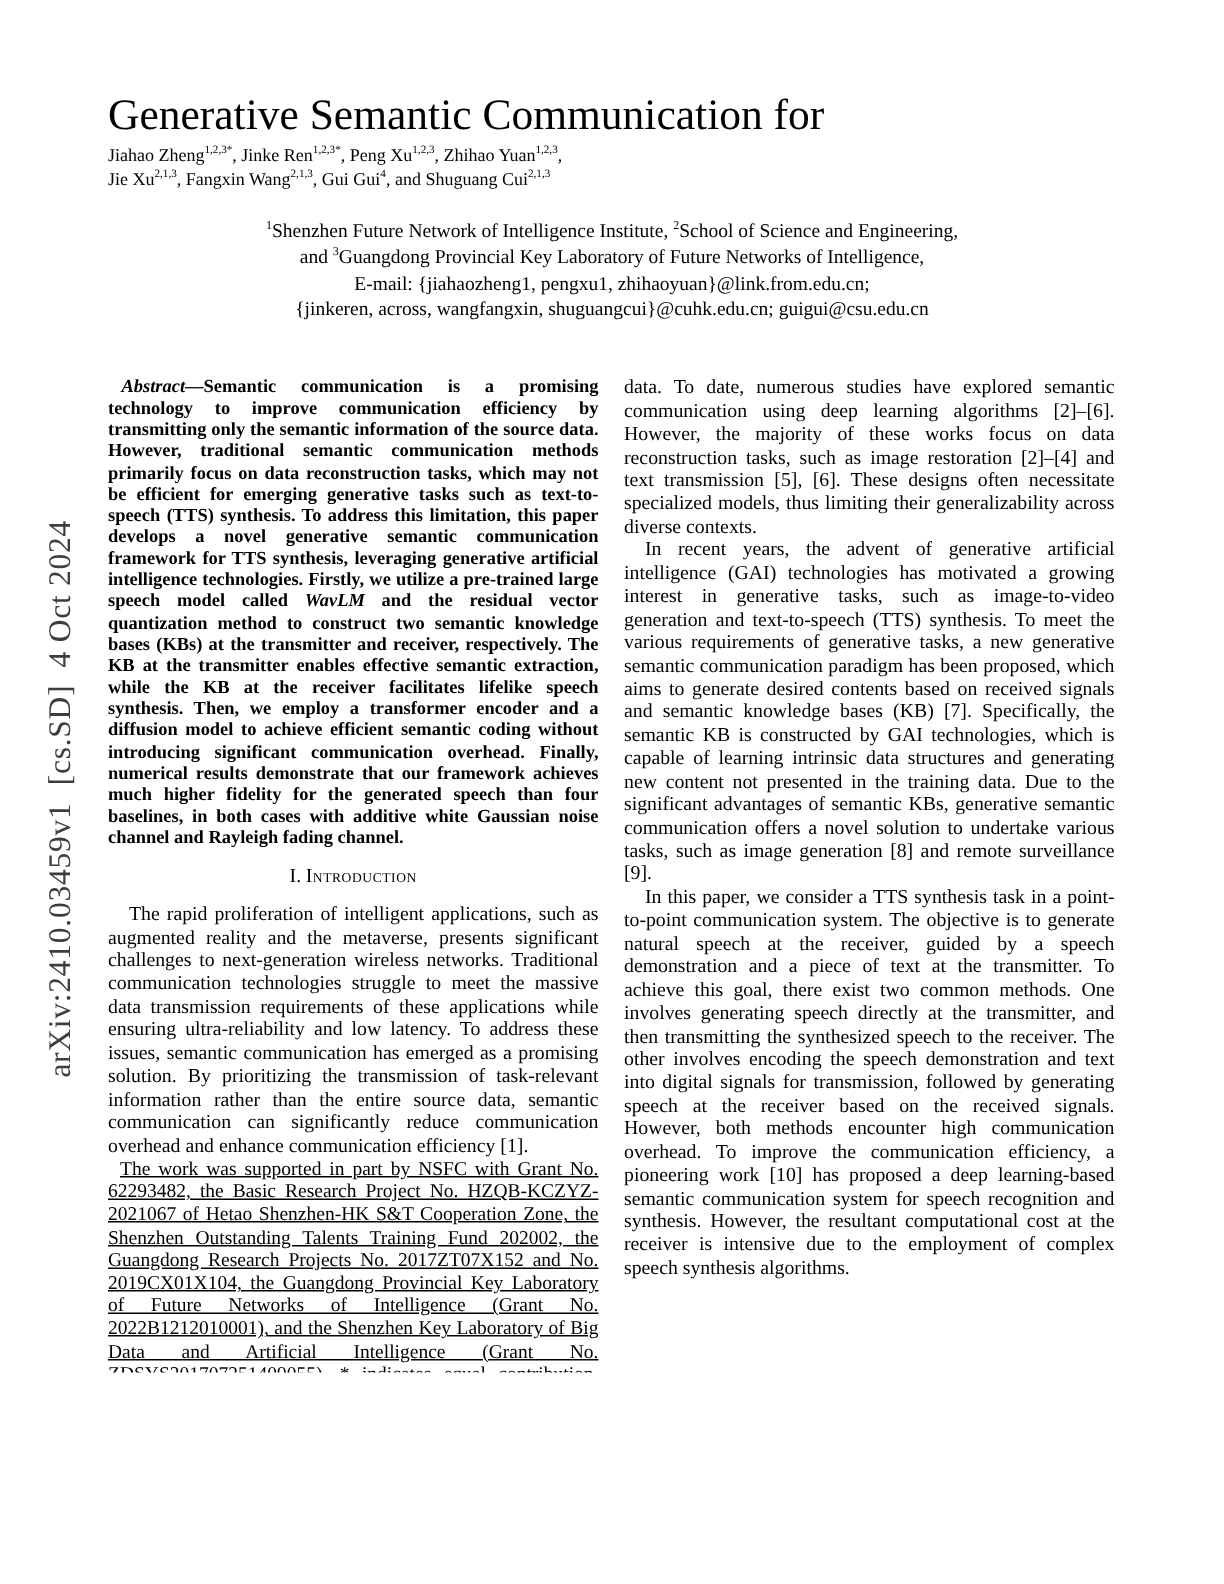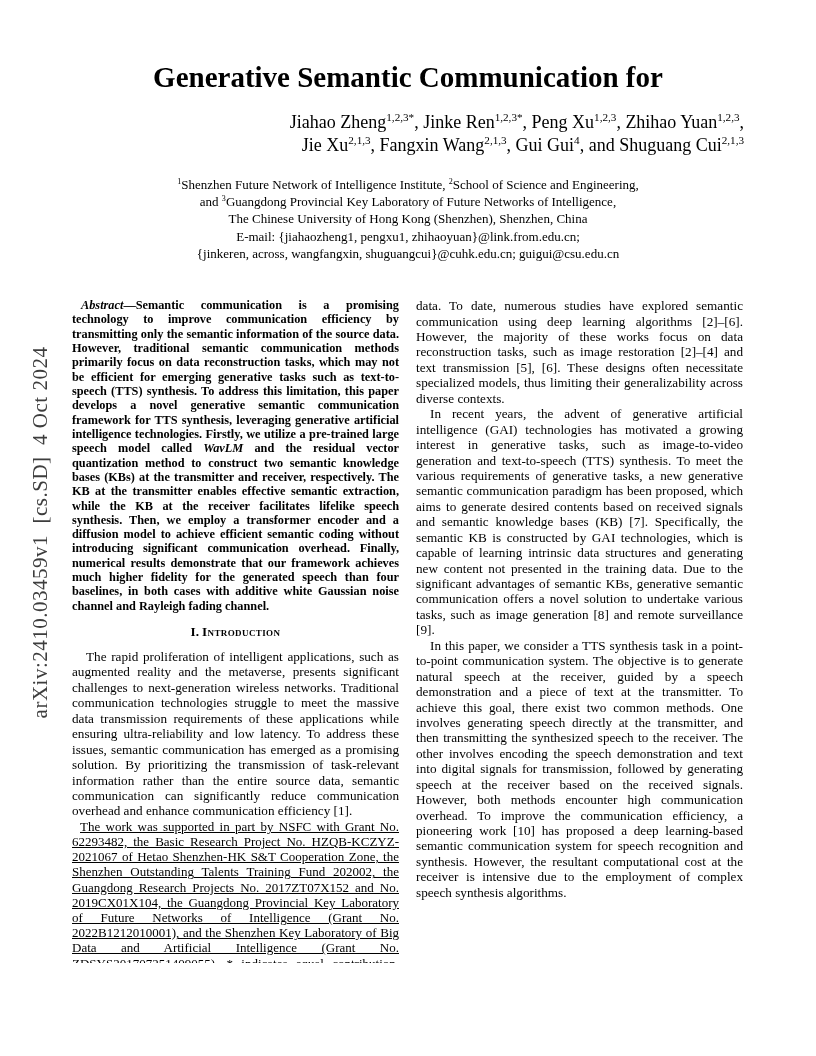--- a/index.html
+++ b/index.html
@@ -21,26 +21,26 @@
     font-size: 21px;
     color: #3d3d3d;
     white-space: pre;
     letter-spacing: 0.5px;
   }
 
   .content { position: absolute; left: 72px; top: 60px; width: 672px; }
 
   .title {
     margin: 0;
-    text-align: center;
+    text-align: left;
     font-size: 29px;
-    font-weight: bold;
+    font-weight: normal;
     line-height: 1.24;
   }
-  .authors { margin-top: 15px; text-align: right; font-size: 18px; line-height: 1.3; }
+  .authors { text-align: left; font-size: 12px; line-height: 1.3; }
   .affiliations { margin-top: 18px; text-align: center; font-size: 13px; line-height: 1.33; }
   sup { font-size: 62%; line-height: 0; vertical-align: super; }
 
   .columns {
     display: flex;
     gap: 17px;
     margin-top: 36px;
     height: 665px;
     overflow: hidden;
     text-align: justify;
@@ -52,21 +52,21 @@
   .abstract {
     margin: 0;
     font-weight: bold;
     font-size: 12.3px;
     line-height: 1.165;
     text-indent: 9px;
   }
   .section-heading {
     margin: 11px 0 9px 0;
     font-size: 13.2px;
-    font-weight: bold;
+    font-weight: normal;
     text-align: center;
   }
   .section-heading .sec-num { margin-right: 3px; }
   .smallcaps { font-variant: small-caps; letter-spacing: 0.4px; }
 
   .body-par { margin: 0; font-size: 13.2px; line-height: 1.17; }
   .indent { text-indent: 14px; }
 
   .footnote {
     margin: 0 0 0 0;
@@ -92,21 +92,20 @@
       </h1>
 
       <div class="authors">
         <div>Jiahao Zheng<sup>1,2,3*</sup>, Jinke Ren<sup>1,2,3*</sup>, Peng Xu<sup>1,2,3</sup>, Zhihao Yuan<sup>1,2,3</sup>,</div>
         <div>Jie Xu<sup>2,1,3</sup>, Fangxin Wang<sup>2,1,3</sup>, Gui Gui<sup>4</sup>, and Shuguang Cui<sup>2,1,3</sup></div>
       </div>
 
       <div class="affiliations">
         <div><sup>1</sup>Shenzhen Future Network of Intelligence Institute, <sup>2</sup>School of Science and Engineering,</div>
         <div>and <sup>3</sup>Guangdong Provincial Key Laboratory of Future Networks of Intelligence,</div>
-        <div>The Chinese University of Hong Kong (Shenzhen), Shenzhen, China</div>
         <div>E-mail: {jiahaozheng1, pengxu1, zhihaoyuan}@link.from.edu.cn;</div>
         <div>{jinkeren, across, wangfangxin, shuguangcui}@cuhk.edu.cn; guigui@csu.edu.cn</div>
       </div>
     </header>
 
     <main class="columns">
 
       <section class="col left">
         <p class="abstract"><i>Abstract</i>—Semantic communication is a promising technology to improve communication efficiency by transmitting only the semantic information of the source data. However, traditional semantic communication methods primarily focus on data reconstruction tasks, which may not be efficient for emerging generative tasks such as text-to-speech (TTS) synthesis. To address this limitation, this paper develops a novel generative semantic communication framework for TTS synthesis, leveraging generative artificial intelligence technologies. Firstly, we utilize a pre-trained large speech model called <i>WavLM</i> and the residual vector quantization method to construct two semantic knowledge bases (KBs) at the transmitter and receiver, respectively. The KB at the transmitter enables effective semantic extraction, while the KB at the receiver facilitates lifelike speech synthesis. Then, we employ a transformer encoder and a diffusion model to achieve efficient semantic coding without introducing significant communication overhead. Finally, numerical results demonstrate that our framework achieves much higher fidelity for the generated speech than four baselines, in both cases with additive white Gaussian noise channel and Rayleigh fading channel.</p>
 

